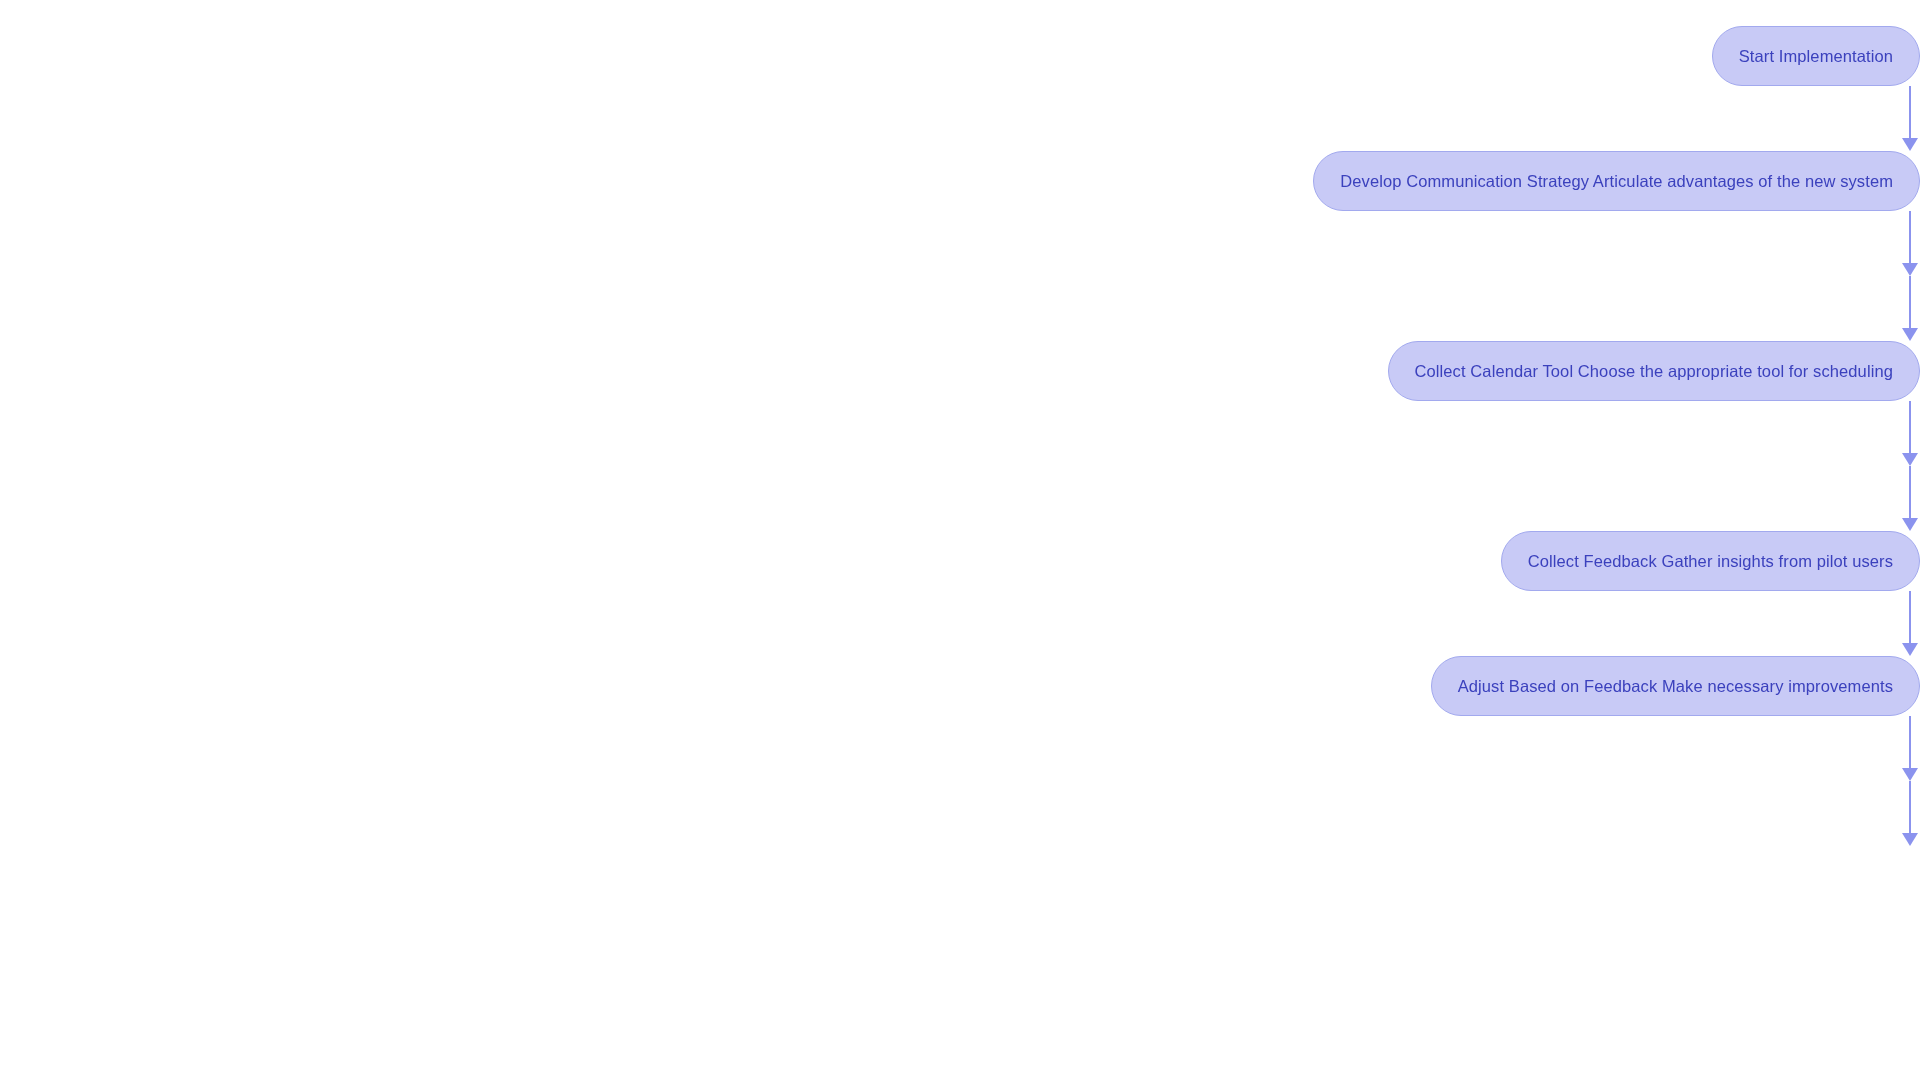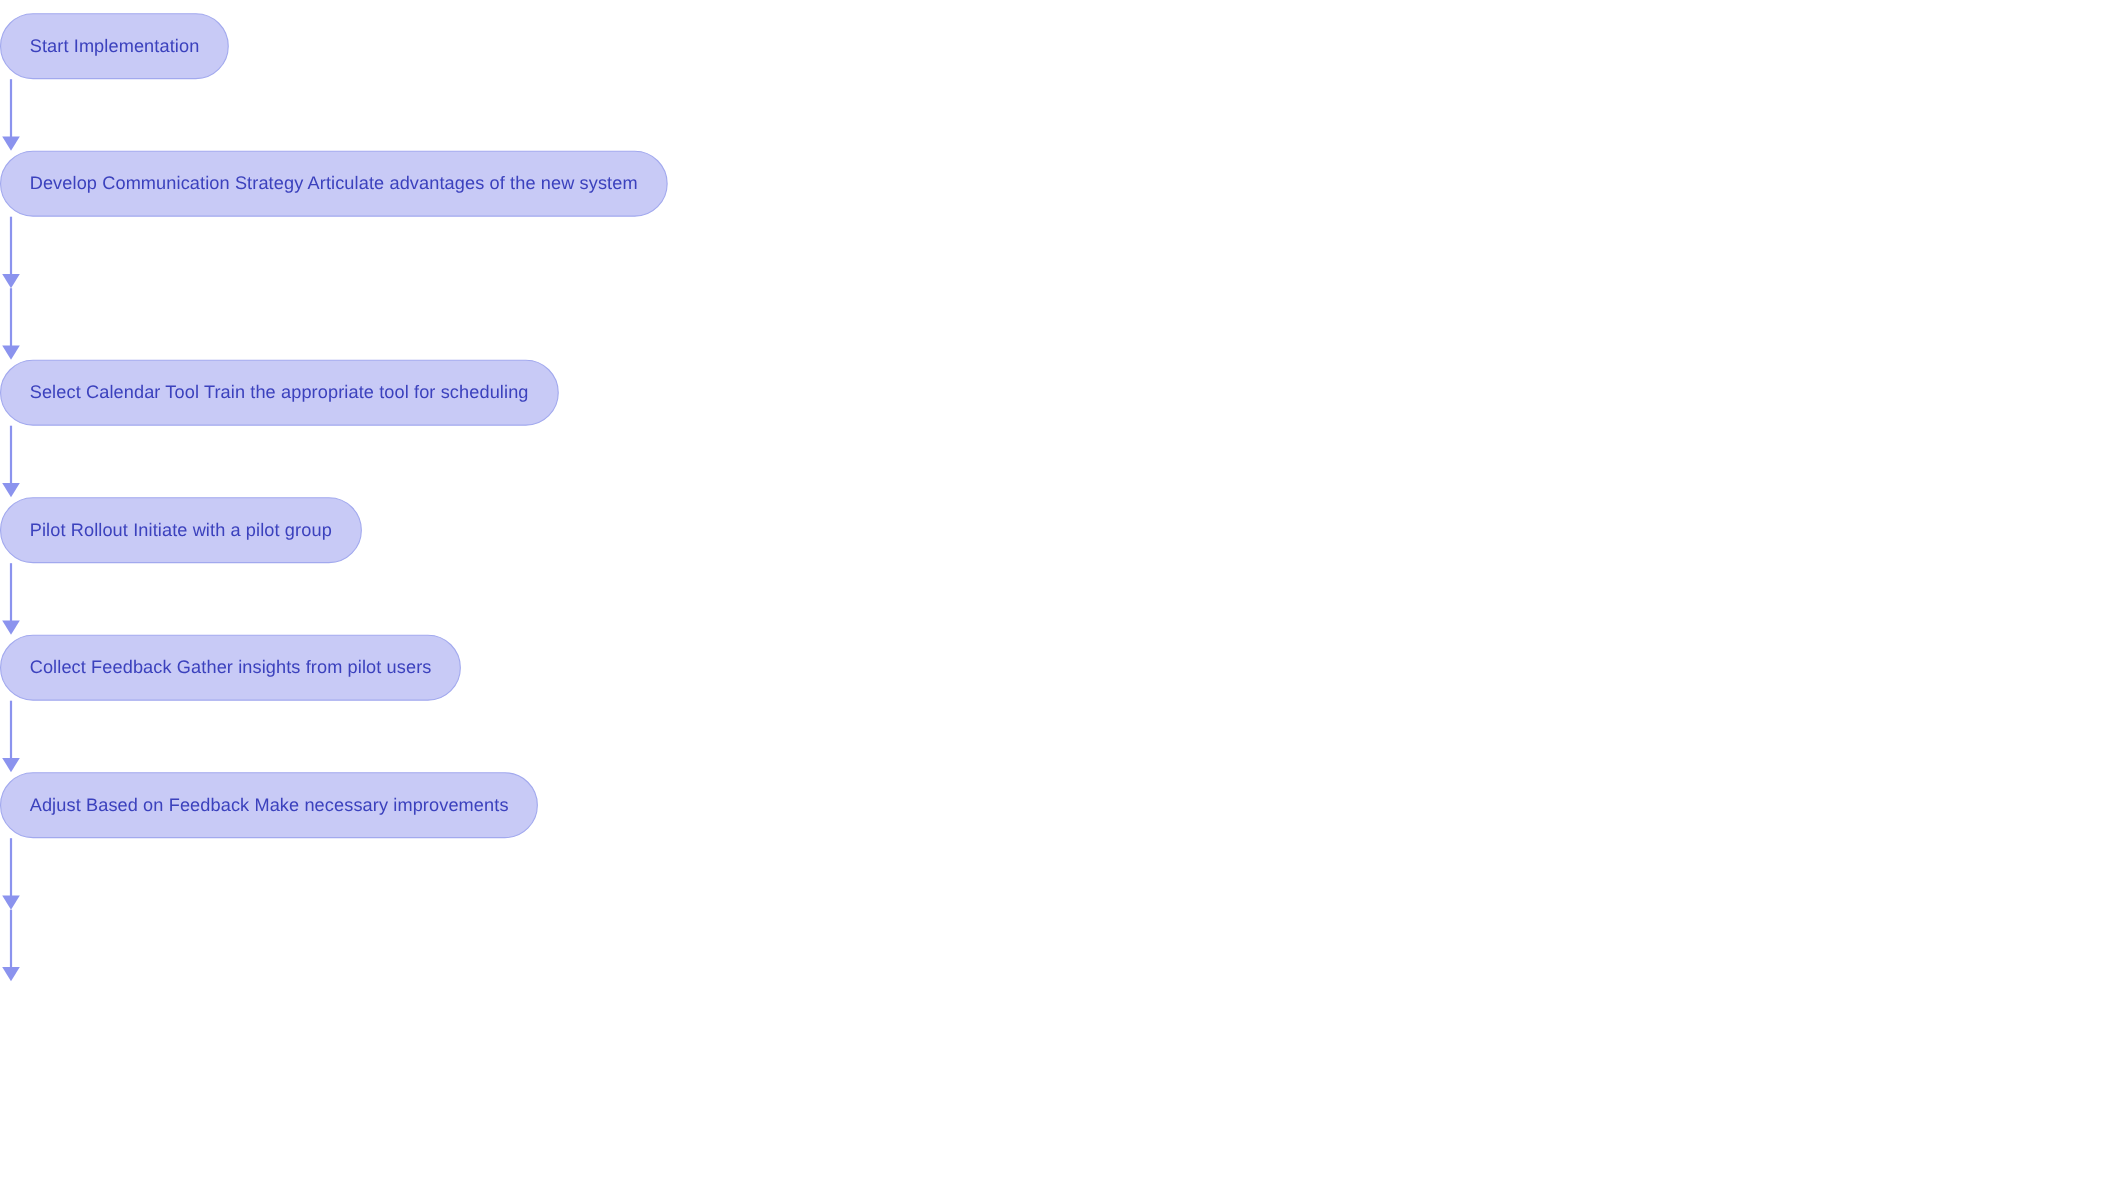--- a/index.html
+++ b/index.html
@@ -13,24 +13,24 @@
   html, body {
     width: 1920px;
     height: 1083px;
     background: var(--background);
     overflow: hidden;
     font-family: "Liberation Sans", "DejaVu Sans", sans-serif;
   }
   .canvas {
     width: 1920px;
     height: 1083px;
-    padding-top: 12px;
+    padding-top: 26px;
     display: flex;
     flex-direction: column;
-    align-items: flex-start;
+    align-items: flex-end;
   }
   .node {
     height: 60px;
     border-radius: 30px;
     background: var(--node-fill);
     border: 1.5px solid var(--node-border);
     display: flex;
     align-items: center;
     justify-content: center;
     padding: 0 26px;
@@ -92,31 +92,28 @@
     <div class="arrow-head"></div>
   </div>
 
 
   <div class="connector">
     <div class="arrow-line"></div>
     <div class="arrow-head"></div>
   </div>
 
   <div class="node">
-    <span class="node-label">Select Calendar Tool Train the appropriate tool for scheduling</span>
+    <span class="node-label">Collect Calendar Tool Choose the appropriate tool for scheduling</span>
   </div>
 
   <div class="connector">
     <div class="arrow-line"></div>
     <div class="arrow-head"></div>
   </div>
 
-  <div class="node">
-    <span class="node-label">Pilot Rollout Initiate with a pilot group</span>
-  </div>
 
   <div class="connector">
     <div class="arrow-line"></div>
     <div class="arrow-head"></div>
   </div>
 
   <div class="node">
     <span class="node-label">Collect Feedback Gather insights from pilot users</span>
   </div>
 

